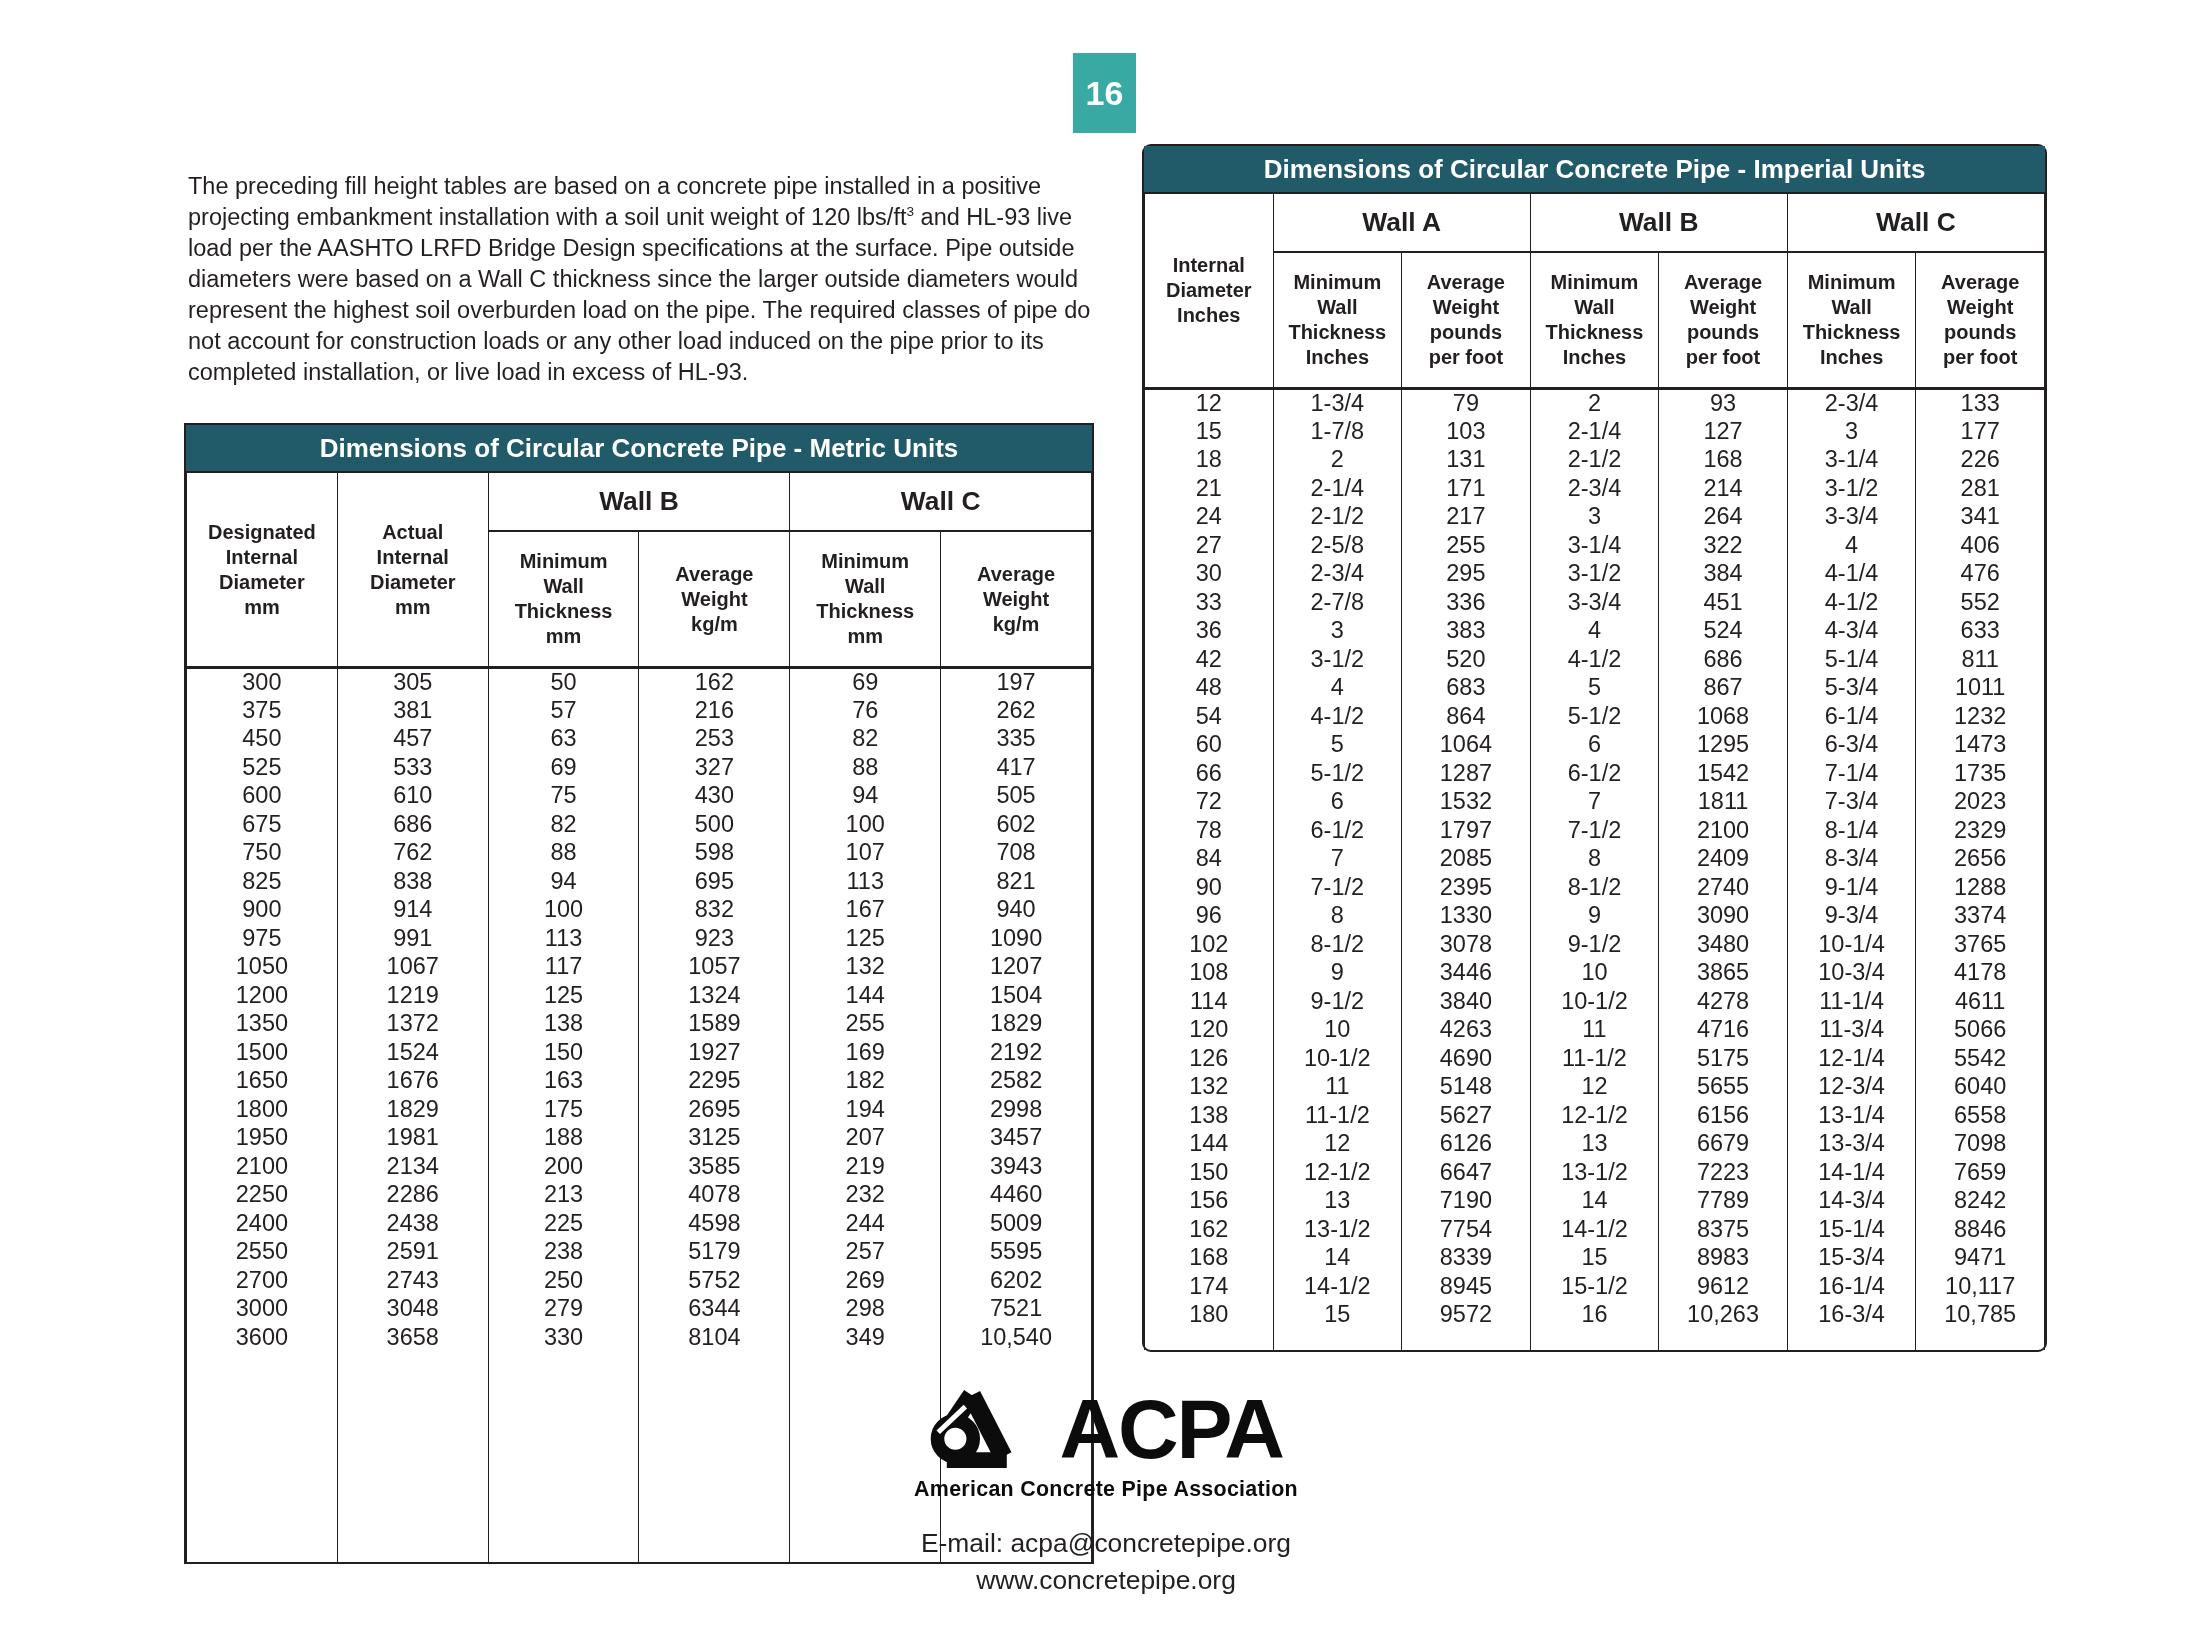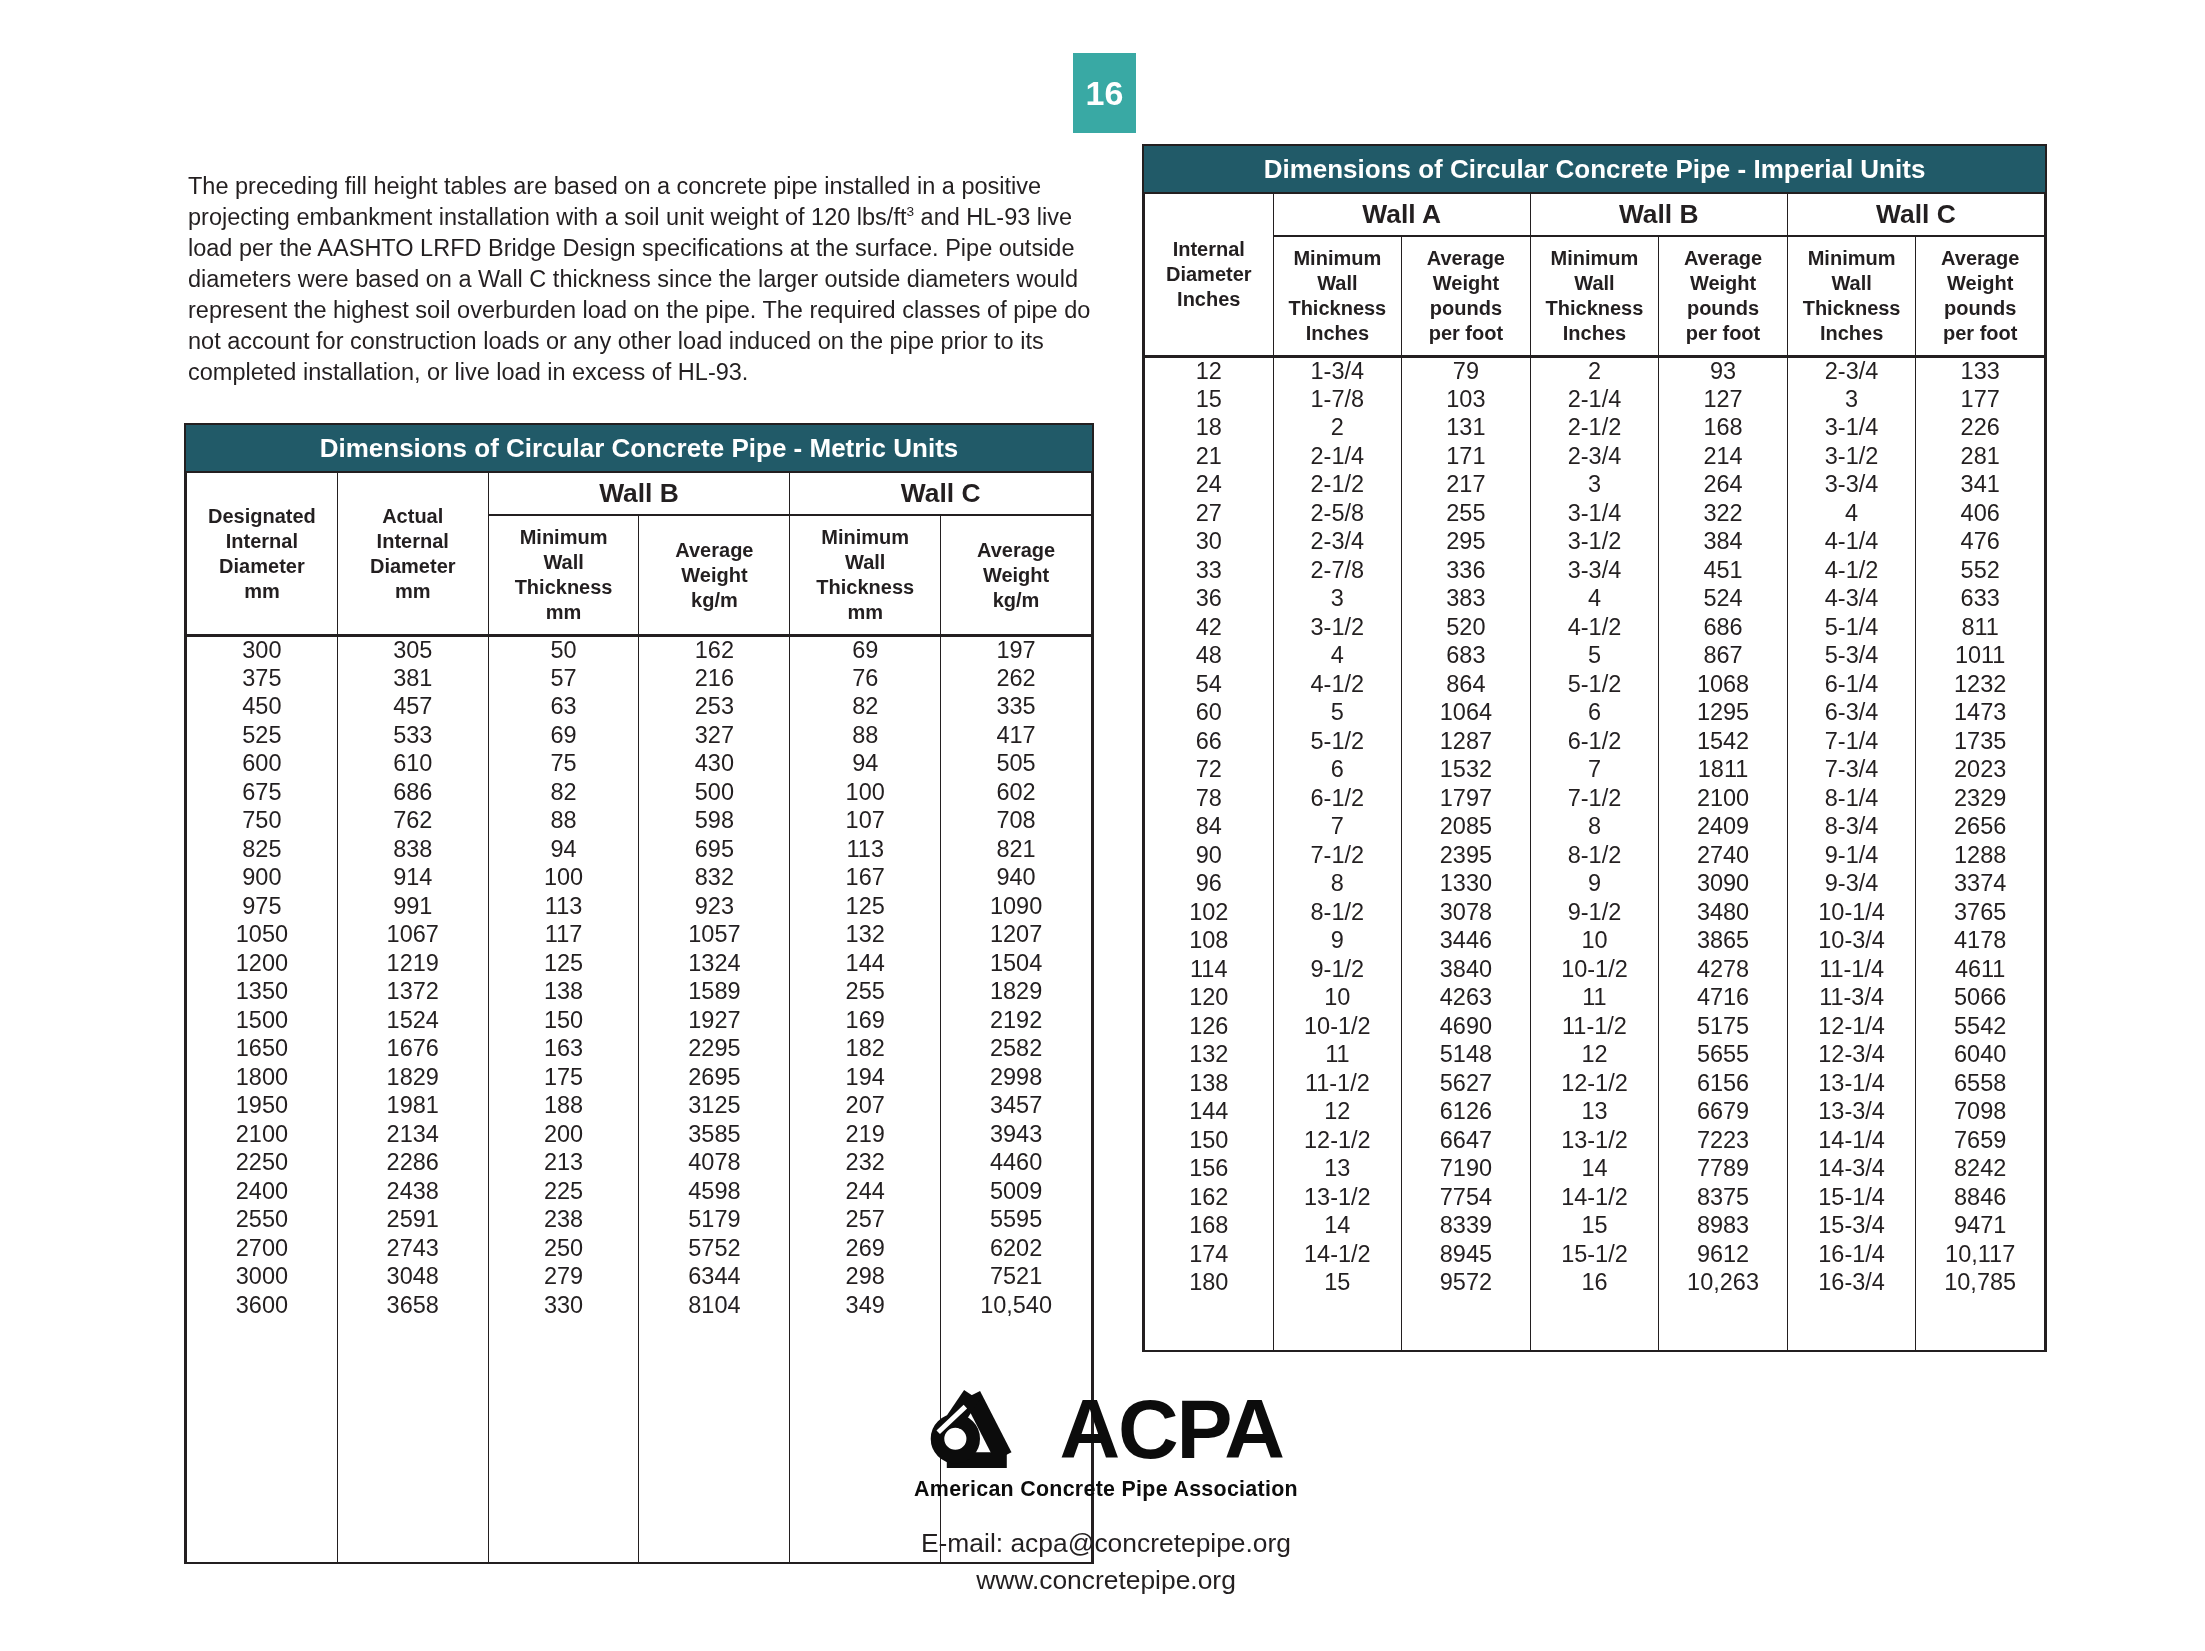--- a/index.html
+++ b/index.html
@@ -21,32 +21,32 @@
     font-size:23.5px; line-height:31px; text-align:left;
   }
   .intro sup { font-size:0.58em; line-height:0; vertical-align:super; }
 
   
   .table-card {
     position:absolute; box-sizing:border-box; border:2.1px solid #231f20;
     background:#fff; display:flex; flex-direction:column;
   }
   #metric-card   { left:184px;  top:423px; width:910px; height:1141px; }
-  #imperial-card { left:1142px; top:144px; width:905px; height:1208px; }
+  #imperial-card { left:1142px; top:144px; width:905px; height:1208px;border-radius:9px; }
 
   .table-title {
     flex:0 0 46px; background:#215a68; color:#ffffff;
     display:flex; align-items:center; justify-content:center;
     font-size:26px; font-weight:bold; border-bottom:1.4px solid #231f20;
   }
 
   table.dim-table {
     width:100%; flex:1 1 auto; border-collapse:collapse; table-layout:fixed;
   }
-  .dim-table th { border:1.4px solid #231f20; text-align:center; vertical-align:middle; padding:0; }
+  .dim-table th { border:1.4px solid #231f20; text-align:center; vertical-align:middle; padding:8px; }
   .dim-table th.group-h {
     height:41px; font-size:26.4px; font-weight:bold; border-bottom:2.1px solid #231f20;
   }
   .dim-table th.col-h {
     height:118px; font-size:20px; font-weight:bold; line-height:25px;
     white-space:pre-line; border-bottom:3.6px solid #231f20;
   }
   .dim-table th.merged { border-bottom:3.6px solid #231f20; }
   .dim-table td {
     border-left:1.4px solid #231f20; border-right:1.4px solid #231f20;

